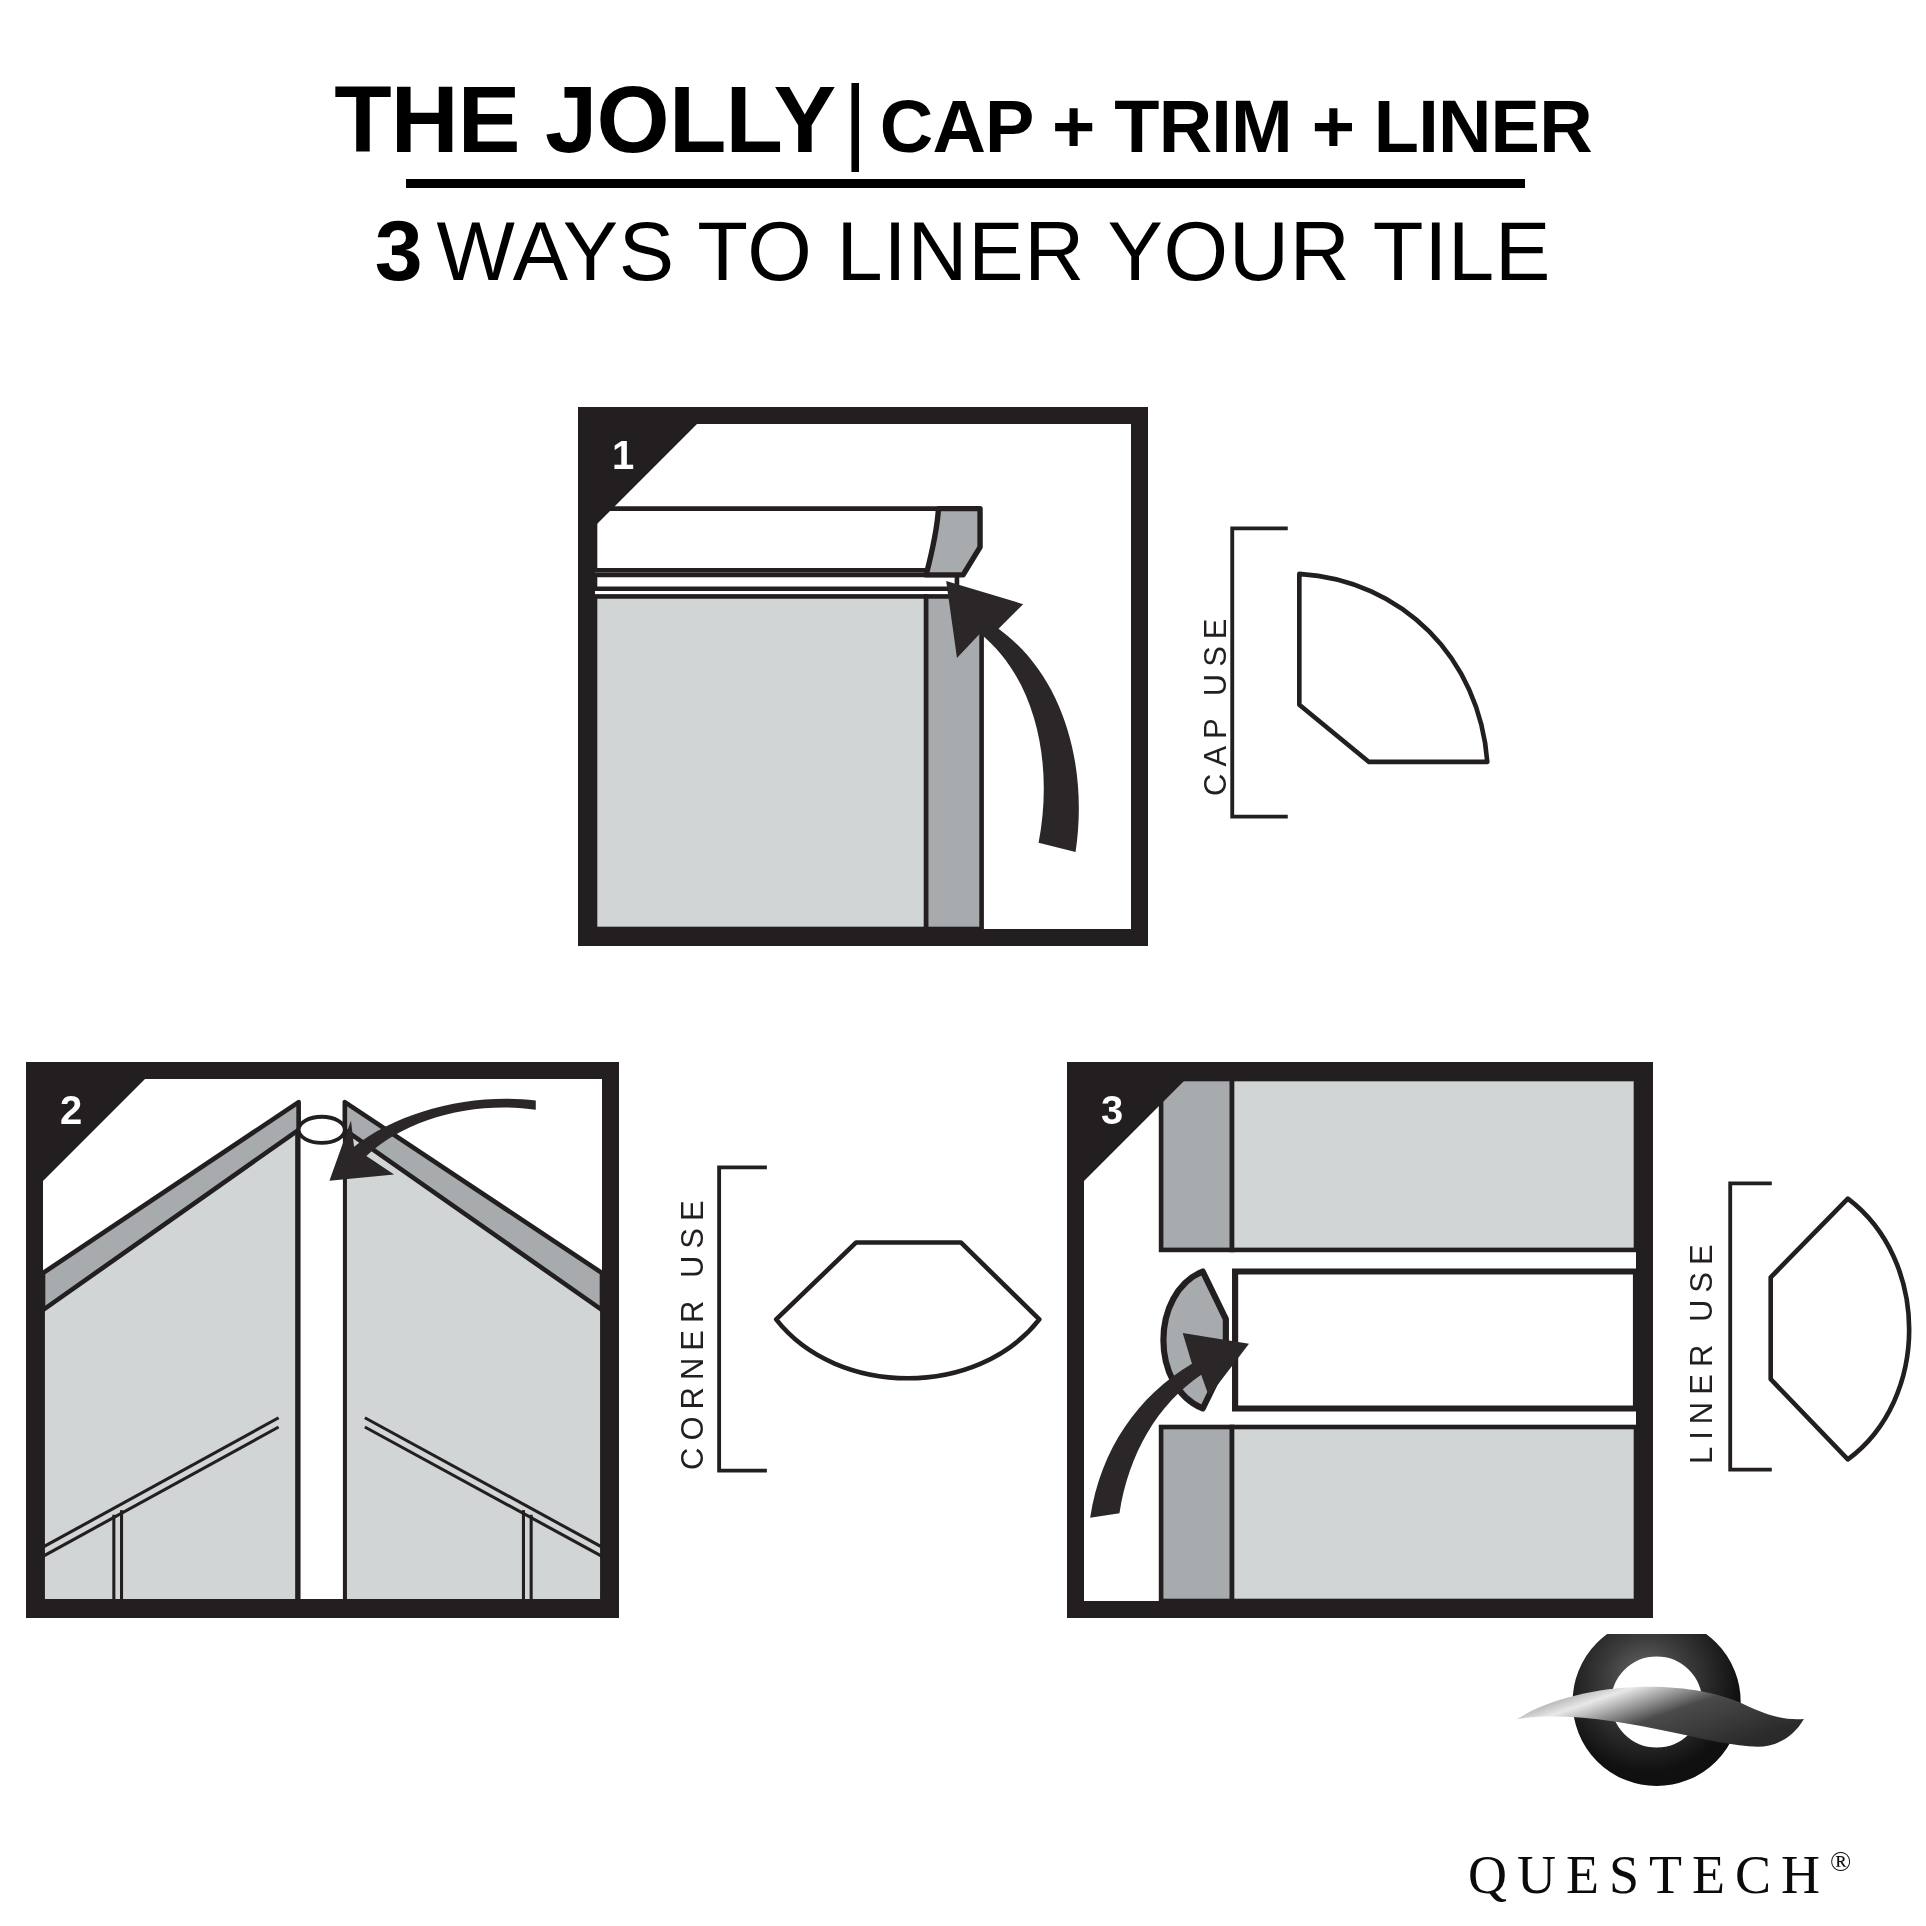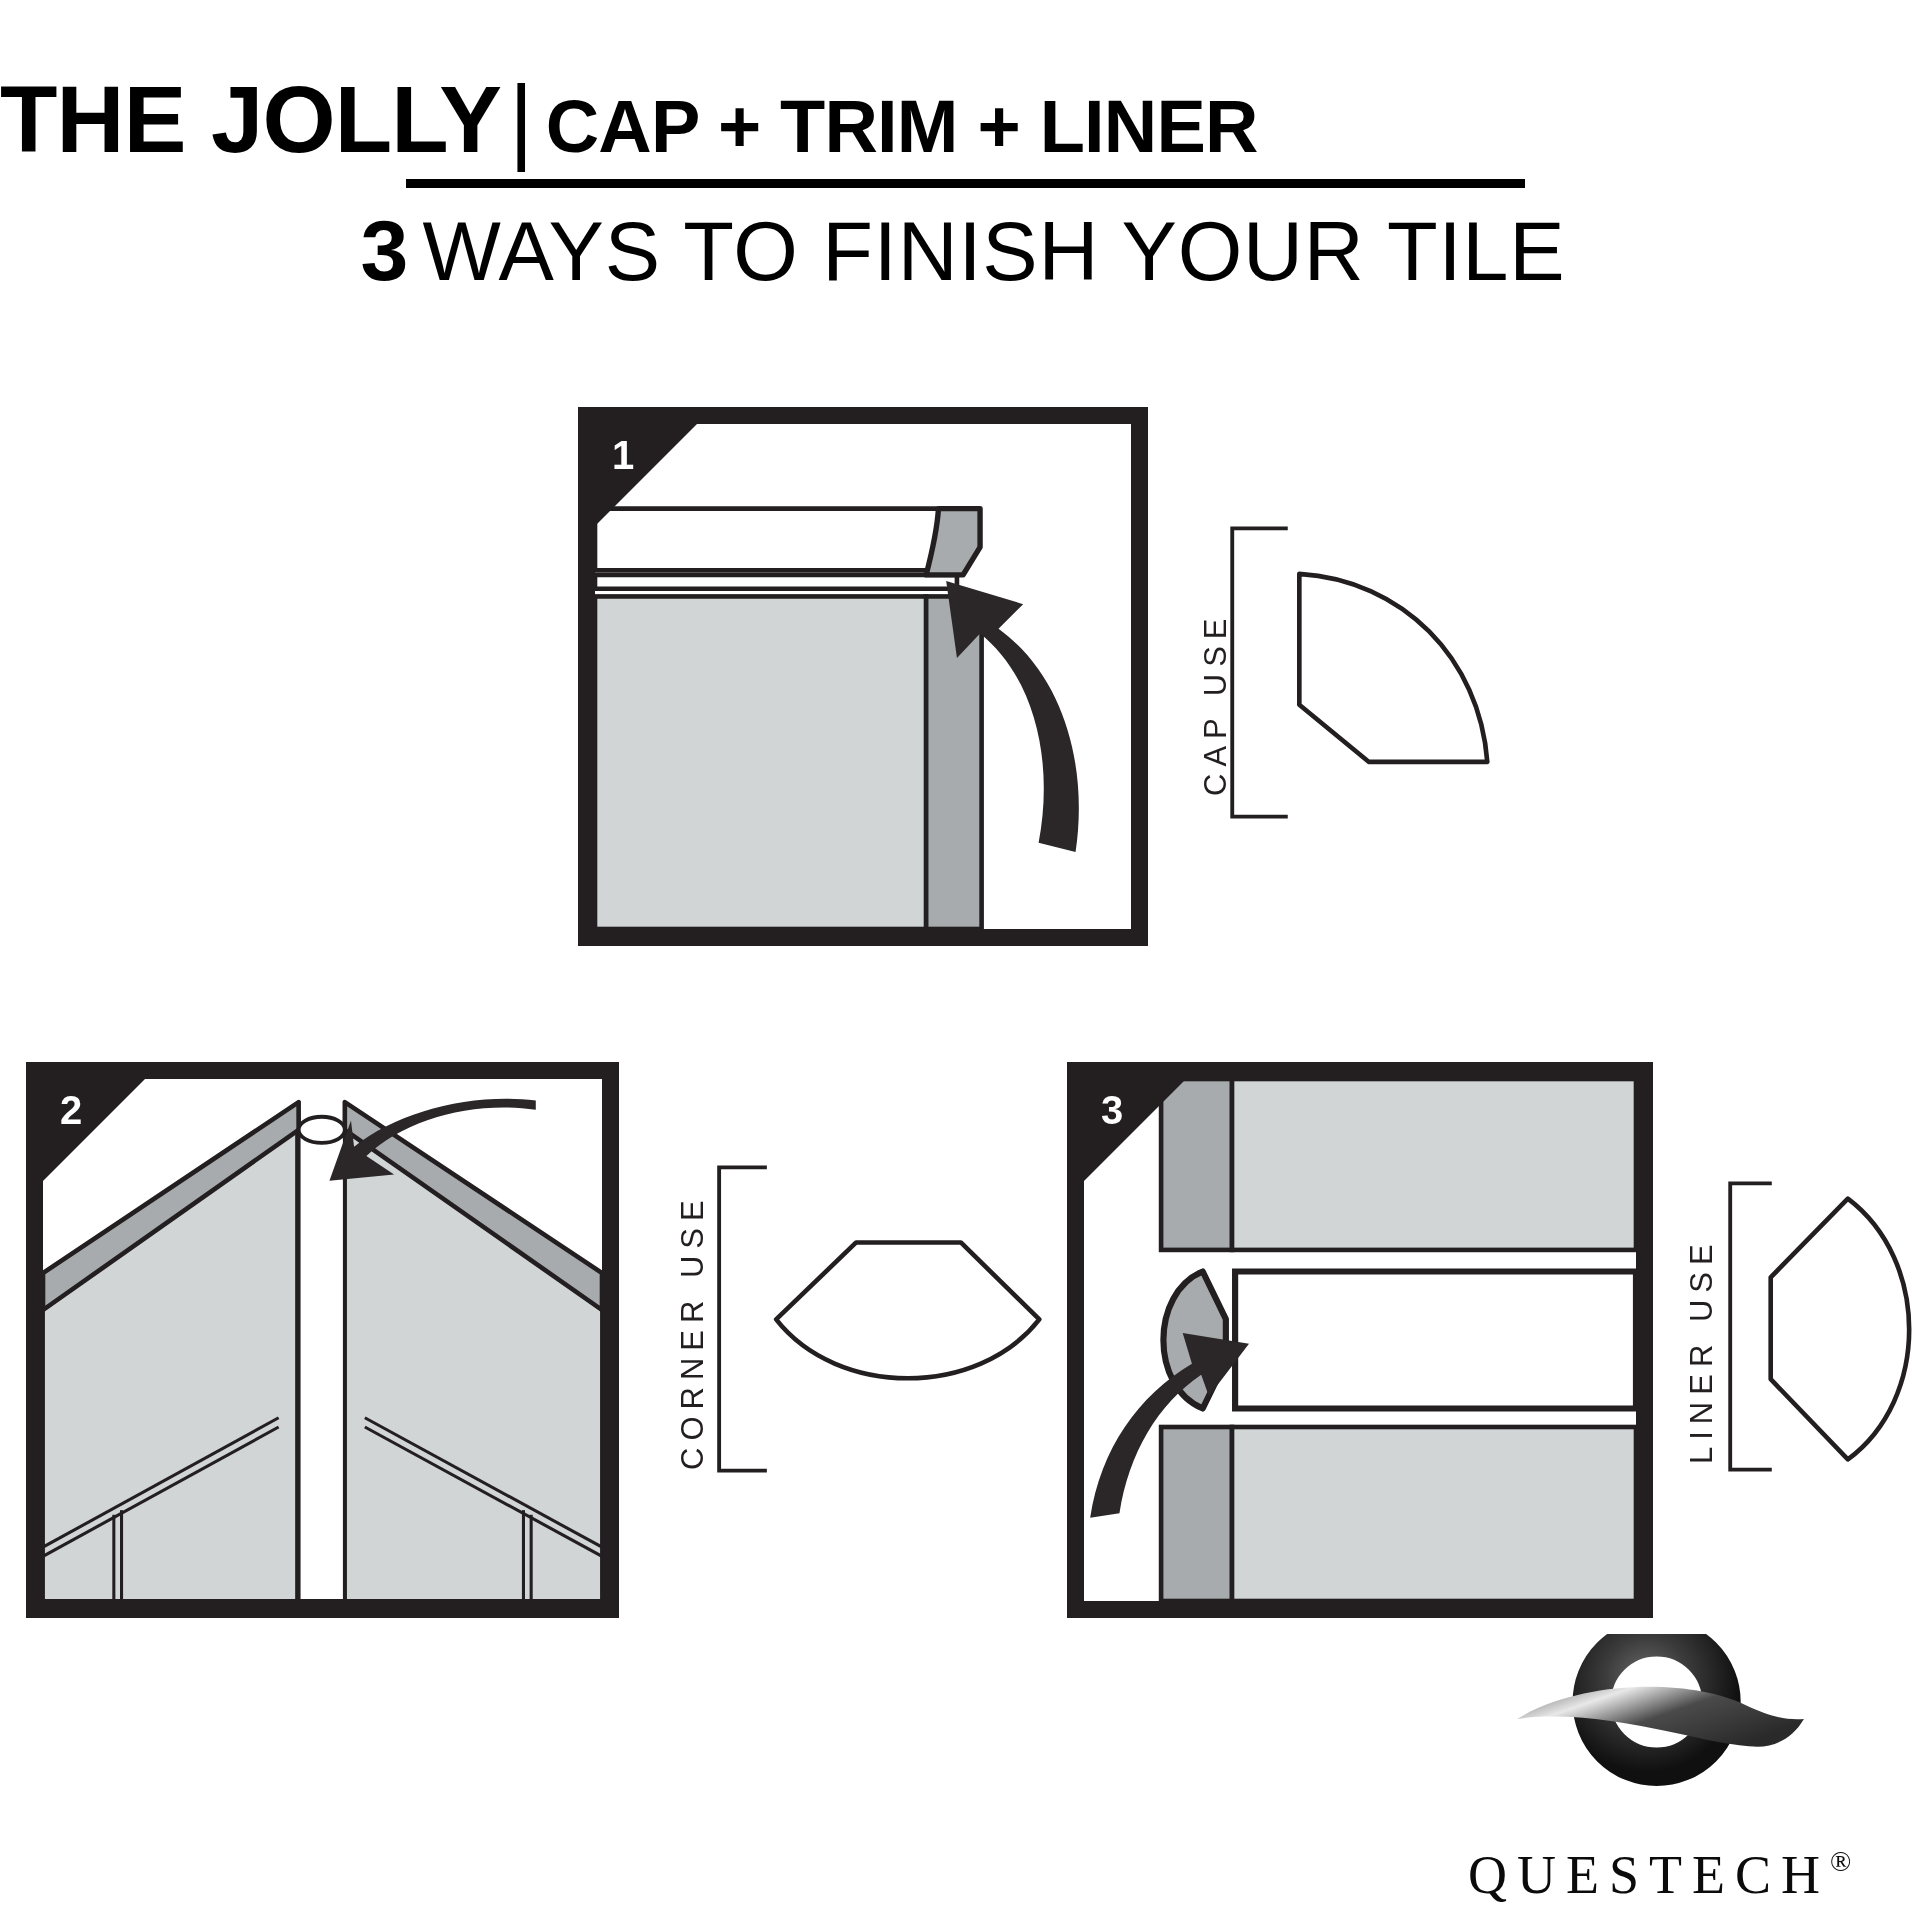--- a/index.html
+++ b/index.html
@@ -22,21 +22,21 @@
     left: 0;
     top: 0;
     width: 1926px;
     height: 331px;
   }
   #title-row {
     position: absolute;
     left: 0;
     top: 73px;
     width: 1926px;
-    text-align: left;
+    text-align: center;
     white-space: nowrap;
   }
   .title-main {
     font-size: 94px;
     font-weight: bold;
     letter-spacing: -0.8px;
     line-height: 1;
     vertical-align: baseline;
   }
   .title-pipe {
@@ -165,21 +165,21 @@
 
 <div id="header">
 
   <div id="title-row">
     <span class="title-main">THE JOLLY</span><span class="title-pipe">|</span><span class="title-sub">CAP + TRIM + LINER</span>
   </div>
 
   <div id="title-rule"></div>
 
   <div id="subtitle-row">
-    <span class="subtitle-num">3</span><span class="subtitle-text">WAYS TO FINISH YOUR TILE</span>
+    <span class="subtitle-num">3</span><span class="subtitle-text">WAYS TO LINER YOUR TILE</span>
   </div>
 
 </div>
 
 <div class="panel" id="panel-1" style="left:578px; top:407px; width:570px; height:539px;">
 
   <svg class="panel-svg" viewBox="0 0 696 656" preserveAspectRatio="none">
 
     <path d="M 0 110 L 446 110 L 470 118 L 470 190 L 0 190 Z" fill="#ffffff" stroke="#231f20" stroke-width="6" stroke-linejoin="round"></path>
 

